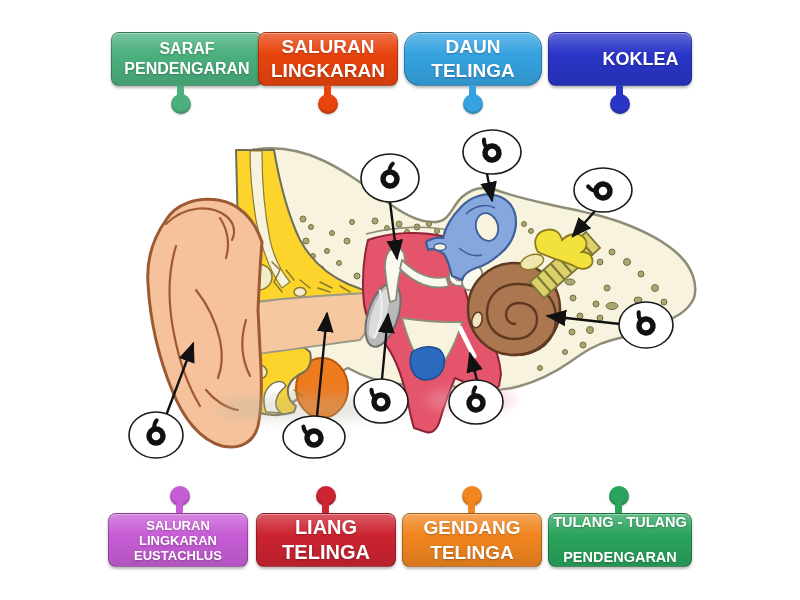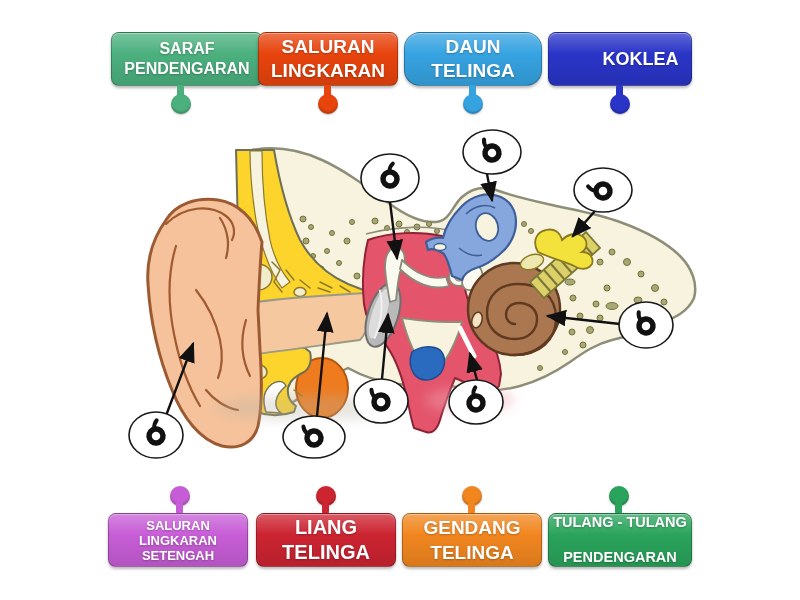--- a/index.html
+++ b/index.html
@@ -302,21 +302,21 @@
   <span>KOKLEA</span>
 </div>
 <div class="pin-stem" style="left: 616px; top: 85px; height: 12px; background-color: rgb(42, 53, 200);"></div>
 <div class="pin-dot" style="left: 610px; top: 94px; background-color: rgb(42, 53, 200);"></div>
 
 <div class="pin-dot" style="left: 170px; top: 486px; background-color: rgb(199, 93, 214);"></div>
 <div class="pin-stem" style="left: 176px; top: 502px; height: 12px; background-color: rgb(199, 93, 214);"></div>
 <div class="lbl-box f-bot1" style="left: 108px; top: 513px; width: 140px; height: 54px; background-color: rgb(199, 93, 214);">
   <span>SALURAN</span>
   <span>LINGKARAN</span>
-  <span>SETENGAH</span>
+  <span>EUSTACHLUS</span>
 </div>
 
 <div class="pin-dot" style="left: 316px; top: 486px; background-color: rgb(204, 36, 49);"></div>
 <div class="pin-stem" style="left: 322px; top: 502px; height: 12px; background-color: rgb(204, 36, 49);"></div>
 <div class="lbl-box f-bot2" style="left: 256px; top: 513px; width: 140px; height: 54px; background-color: rgb(204, 36, 49);">
   <span>LIANG</span>
   <span>TELINGA</span>
 </div>
 
 <div class="pin-dot" style="left: 462px; top: 486px; background-color: rgb(241, 134, 31);"></div>

